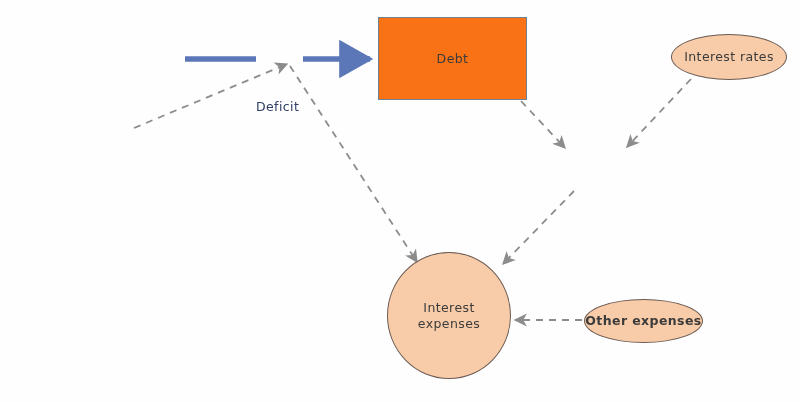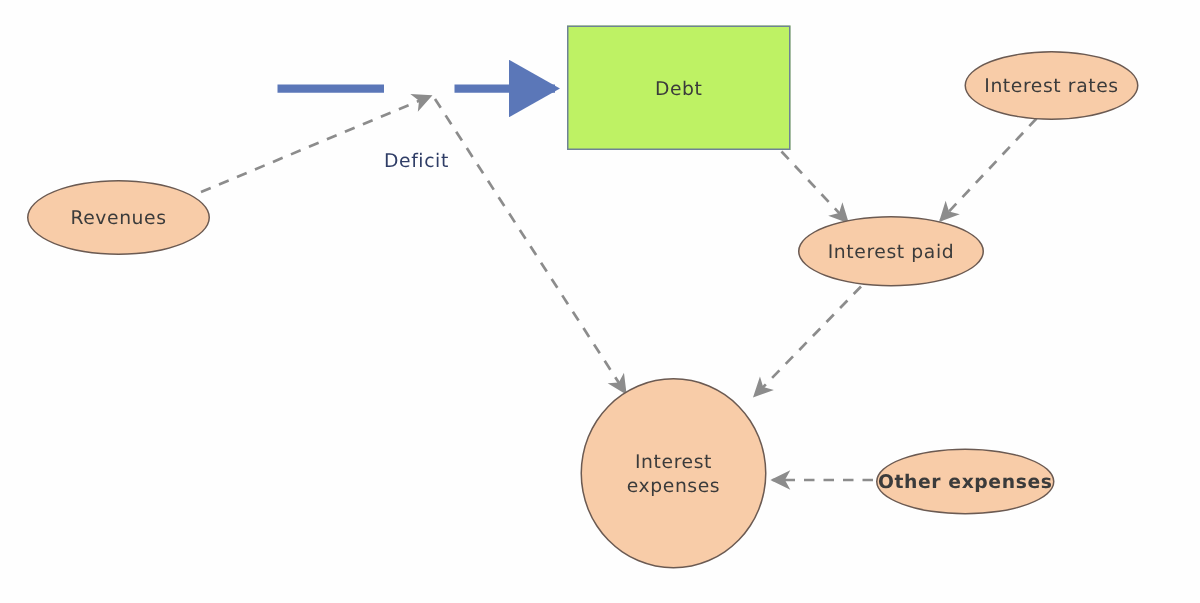--- a/index.html
+++ b/index.html
@@ -36,21 +36,21 @@
     letter-spacing: 0.4px;
     line-height: 1.25;
     z-index: 3;
   }
   .node-ellipse {
     border-radius: 50%;
     background: #f8cca8;
     border: 1.6px solid #6b5a52;
   }
   .node-rect {
-    background: #bef264;
+    background: #f97316;
     border: 1.8px solid #6e8296;
   }
   .edge-label {
     position: absolute;
     color: #2f3d66;
     font-size: 12.5px;
     letter-spacing: 0.4px;
     background: transparent;
     z-index: 4;
     white-space: nowrap;
@@ -84,35 +84,29 @@
 
     <line x1="691" y1="79" x2="627" y2="147" stroke="#8c8c8c" stroke-width="1.8" stroke-dasharray="7,6" marker-end="url(#gray-arrow)"></line>
 
     <line x1="574" y1="191" x2="503" y2="264" stroke="#8c8c8c" stroke-width="1.8" stroke-dasharray="7,6" marker-end="url(#gray-arrow)"></line>
 
     <line x1="582" y1="320" x2="515" y2="320" stroke="#8c8c8c" stroke-width="1.8" stroke-dasharray="7,6" marker-end="url(#gray-arrow)"></line>
   </svg>
 
   <div class="edge-label" style="left:256px; top:51px;margin-top:48px;">Deficit</div>
 
-  <div class="node node-ellipse" style="left:18px; top:120px; width:122px; height:50px;">
-    <span>Revenues</span>
-  </div>
 
   <div class="node node-rect" style="left:378px; top:17px; width:149px; height:83px;">
     <span>Debt</span>
   </div>
 
-  <div class="node node-ellipse" style="left:643px; top:34px; width:116px; height:46px;">
+  <div class="node node-ellipse" style="left:671px; top:34px; width:116px; height:46px;">
     <span>Interest rates</span>
   </div>
 
-  <div class="node node-ellipse" style="left:532px; top:144px; width:124px; height:47px;">
-    <span>Interest paid</span>
-  </div>
 
   <div class="node node-ellipse" style="left:387px; top:252px; width:124px; height:127px;">
     <span>
       <span>Interest</span><br>
       <span>expenses</span>
     </span>
   </div>
 
   <div class="node node-ellipse" style="left:584px; top:299px; width:119px; height:44px;font-weight:bold;">
     <span>Other expenses</span>

